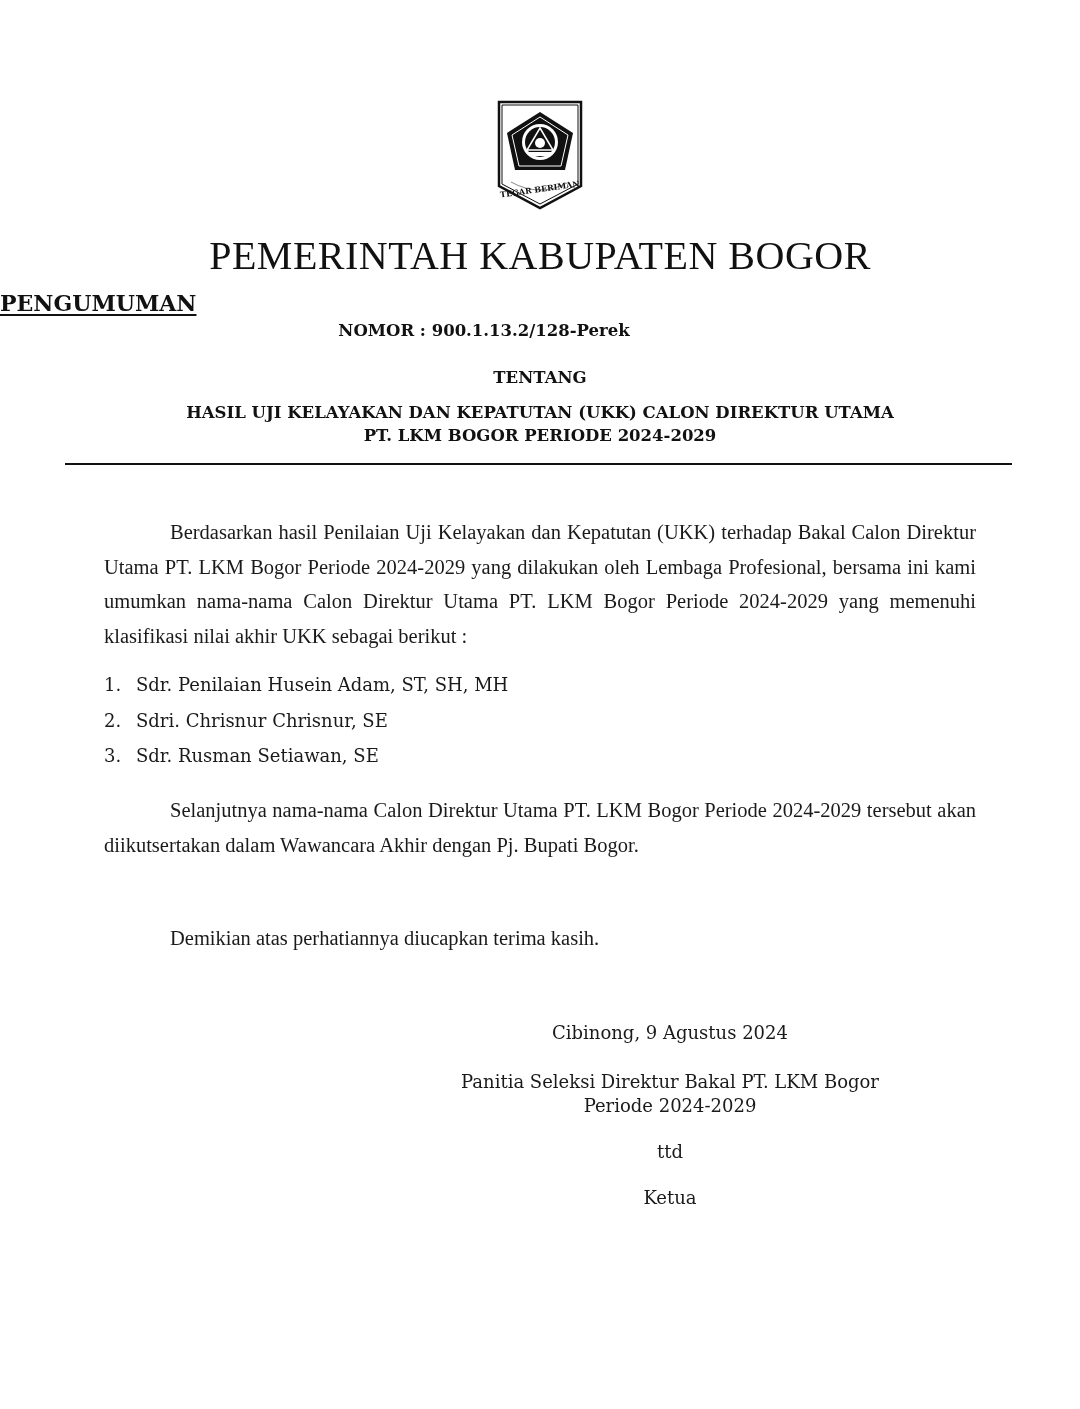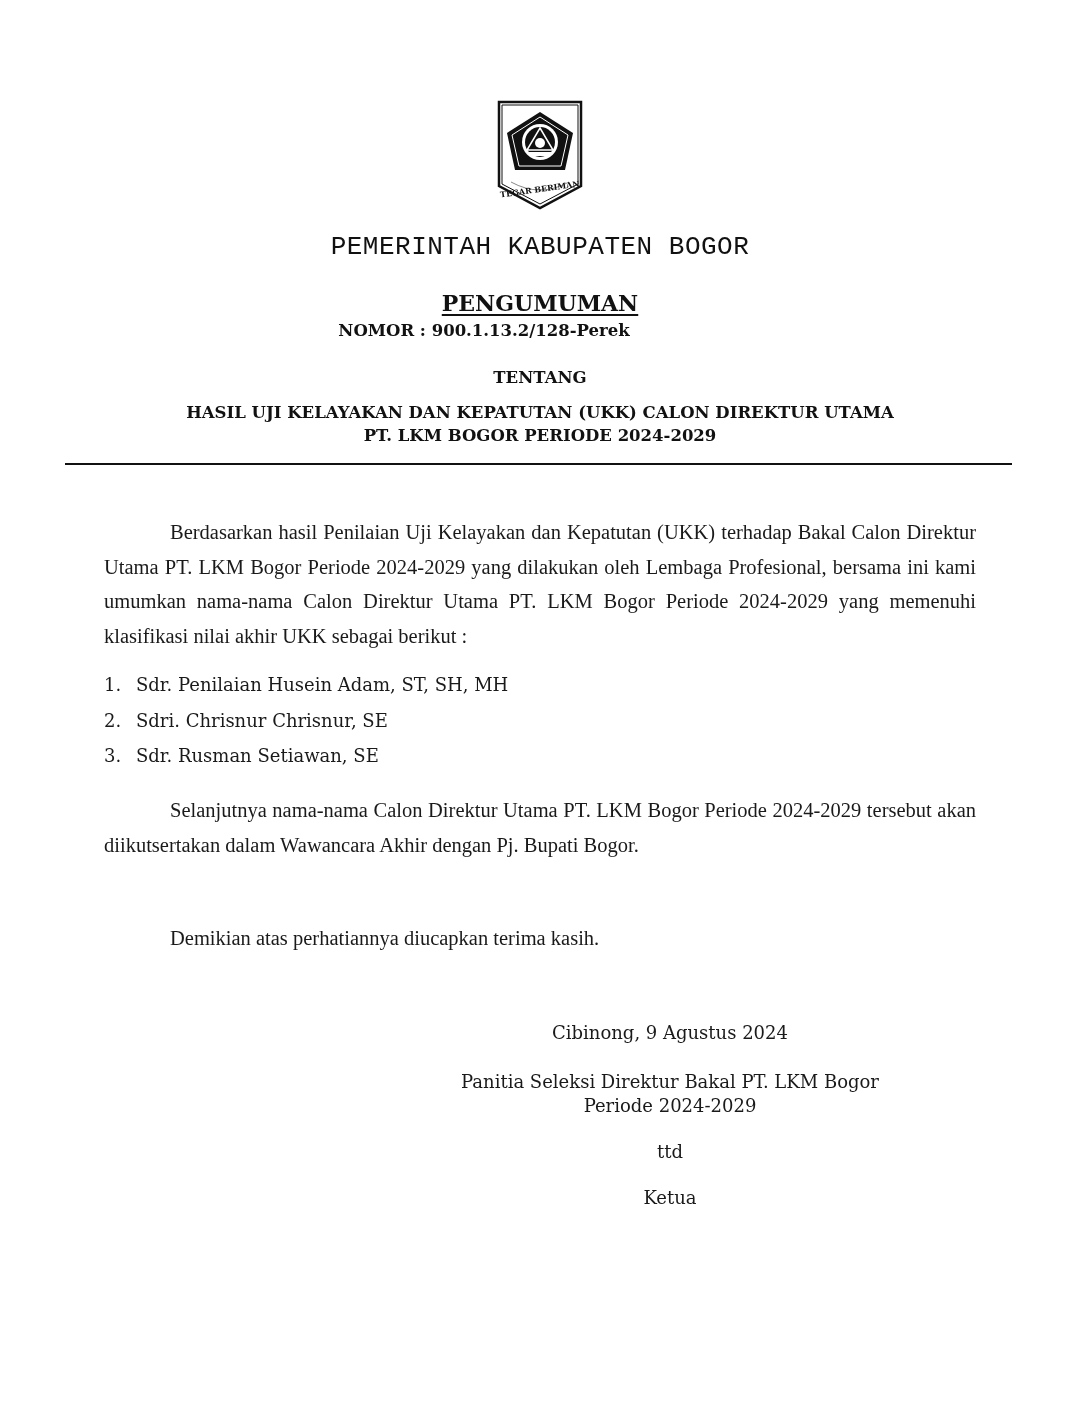--- a/index.html
+++ b/index.html
@@ -2,23 +2,23 @@
 <html><head>
   <meta charset="utf-8">
   <style>
     html, body { margin: 0; padding: 0; background: #ffffff; }
     body { width: 1080px; height: 1409px; position: relative; overflow: hidden; color: #111; }
     .page { position: absolute; left: 0; top: 0; width: 1080px; height: 1409px; background: #fff; }
 
     .logo { position: absolute; left: 497px; top: 100px; width: 86px; height: 110px; }
 
     .gov-title { position: absolute; left: 0; width: 1080px; top: 232px; text-align: center;
-      font-family: Liberation Mono, monospace; font-size: 26px; letter-spacing: 0.5px; color: #111; }
+      font-family: Liberation Serif, serif; font-size: 40px; letter-spacing: 0.5px; color: #111; }
 
-    .ann-title { position: absolute; left: 0; width: 1080px; top: 290px; text-align: center;
+    .ann-title { position: absolute; left: 0; width: 1080px; top: 290px; text-align: left;
       font-family: "DejaVu Serif", serif; font-weight: bold; font-size: 22px; text-decoration: underline; text-underline-offset: 3px; }
     .ann-number { position: absolute; left: 0; width: 968px; top: 321px; text-align: center;
       font-family: "DejaVu Serif", serif; font-weight: bold; font-size: 16.5px; }
     .about { position: absolute; left: 0; width: 1080px; top: 368px; text-align: center;
       font-family: "DejaVu Serif", serif; font-weight: bold; font-size: 16.5px; }
     .subject { position: absolute; left: 0; width: 1080px; top: 401px; text-align: center;
       font-family: "DejaVu Serif", serif; font-weight: bold; font-size: 16.5px; line-height: 23px; }
 
     .rule { position: absolute; left: 65px; width: 947px; top: 463px; height: 2px; background: #111; }
 

